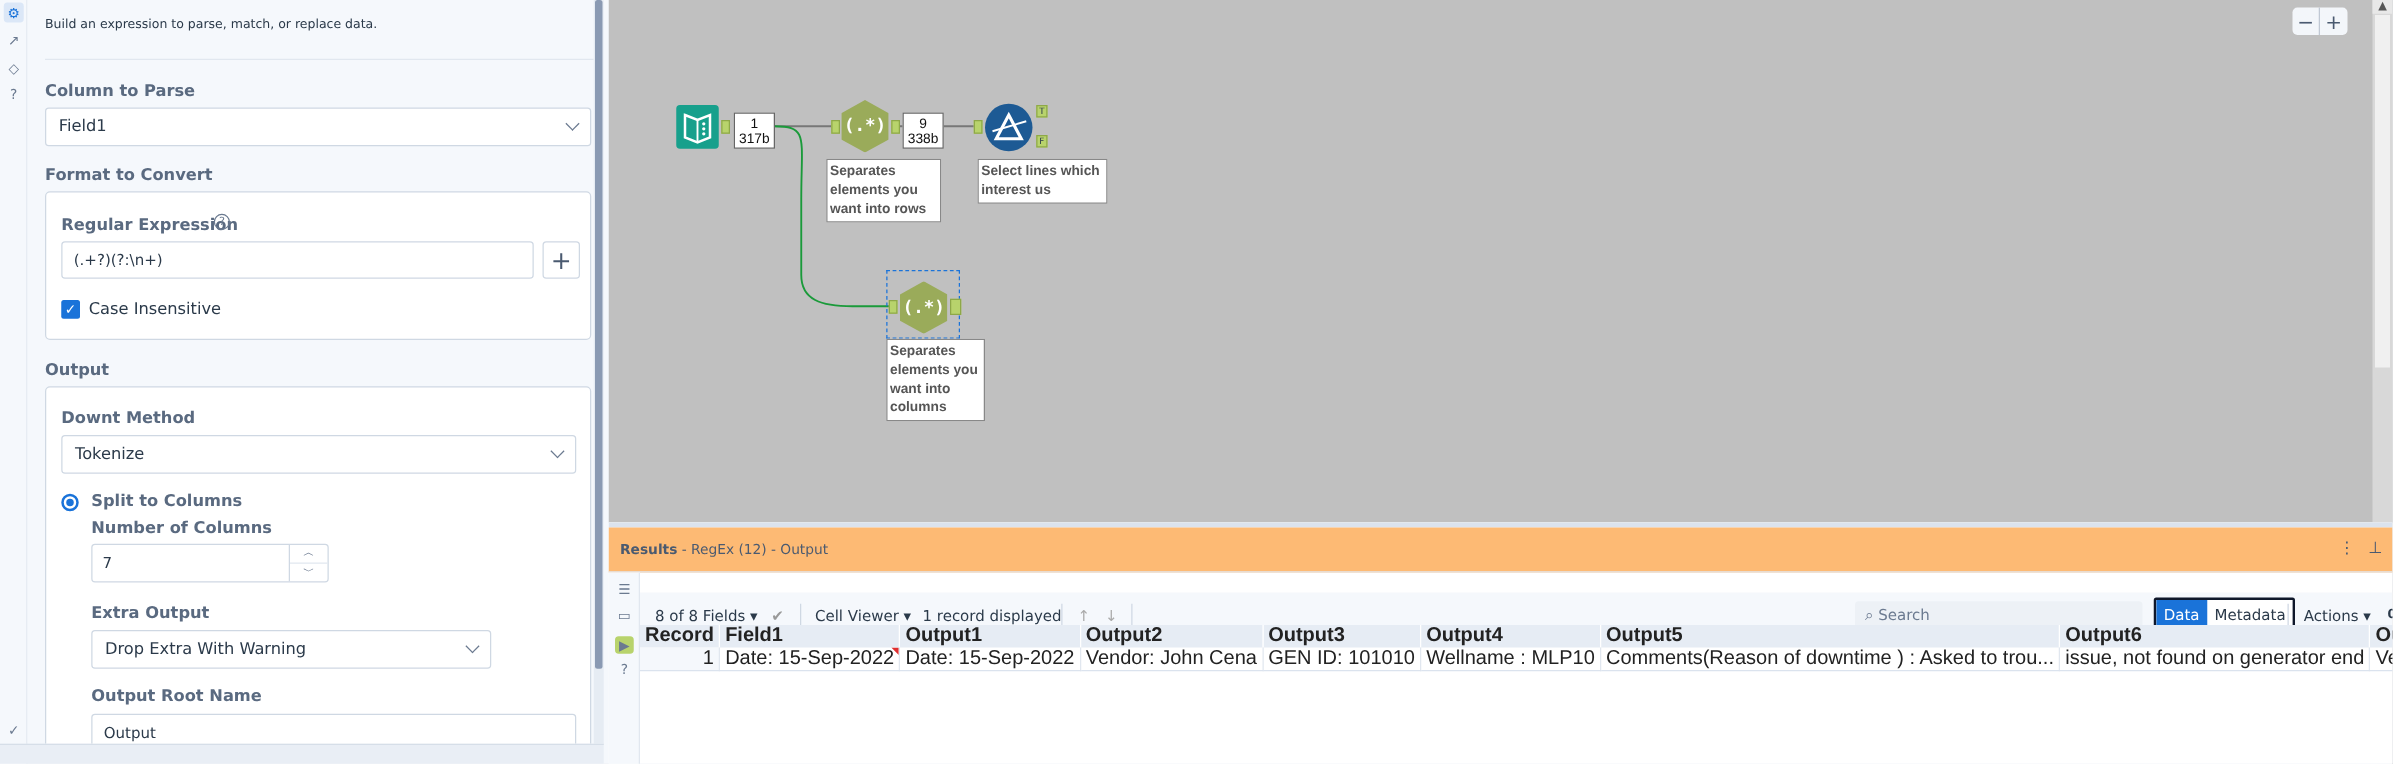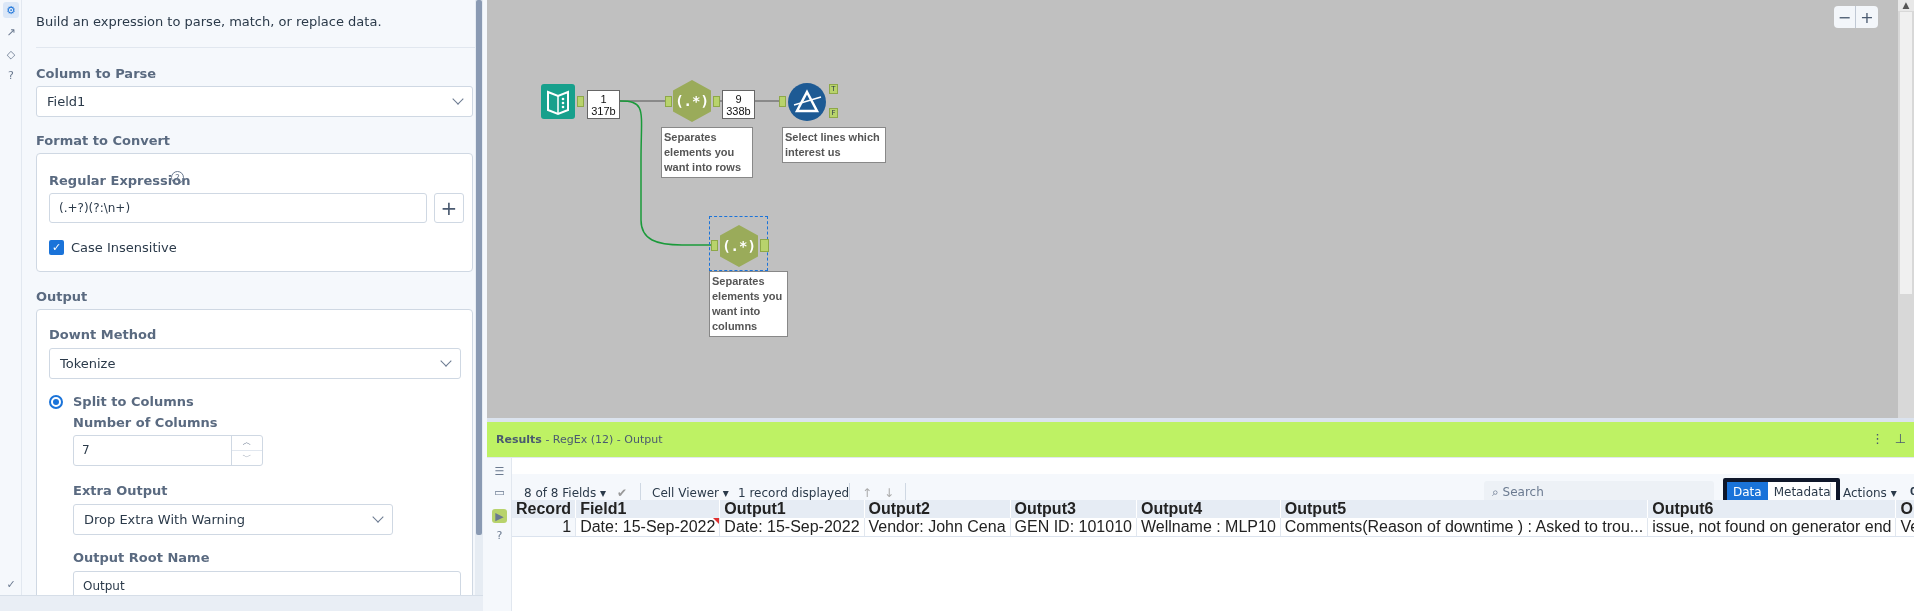--- a/index.html
+++ b/index.html
@@ -4,21 +4,21 @@
 <style>
 *{box-sizing:border-box;margin:0;padding:0}
 html,body{width:1914px;height:611px;overflow:hidden;font-family:"DejaVu Sans","Liberation Sans",sans-serif;font-size:12px;color:#2b3a4a;background:#f5f8fc}
 .root{position:relative;width:1914px;height:611px}
 
 .rail{position:absolute;left:0;top:0;width:22px;height:611px;background:#f5f8fc;border-right:1px solid #e2e8f0}
 .rail .ic{position:absolute;left:3px;width:16px;height:16px;display:flex;align-items:center;justify-content:center;color:#6b7a90;font-size:11px}
 .rail .ic.active{background:#dbe7f7;color:#1a73d9;border-radius:3px}
 
 .panel{position:absolute;left:22px;top:0;width:453px;height:595px;background:#f5f8fc;overflow:hidden}
-.desc{position:absolute;left:14px;top:14px;font-size:13px;color:#2b3a4a}
+.desc{position:absolute;left:14px;top:14px;font-size:10px;color:#2b3a4a}
 .hr{position:absolute;left:14px;right:0;top:47px;border-top:1px solid #e1e7ef}
 .lbl{position:absolute;font-size:13px;color:#5a6a80;font-weight:600}
 .select{position:absolute;background:#fff;border:1px solid #cfd8e3;border-radius:3px;height:31px;display:flex;align-items:center;padding-left:10px;font-size:13px;color:#2b3a4a}
 .select .chev{position:absolute;right:10px;top:8px;width:8px;height:8px;border-right:1.5px solid #6b7a90;border-bottom:1.5px solid #6b7a90;transform:rotate(45deg)}
 .box{position:absolute;background:#fff;border:1px solid #cfd8e3;border-radius:4px}
 .input{position:absolute;background:#fff;border:1px solid #cfd8e3;border-radius:3px;height:30px;display:flex;align-items:center;padding-left:9px;font-size:12px;color:#2b3a4a}
 .plus{position:absolute;width:30px;height:30px;border:1px solid #cfd8e3;border-radius:3px;background:#fff;display:flex;align-items:center;justify-content:center;font-size:20px;color:#4a5a70}
 .chk{position:absolute;width:15px;height:15px;background:#1a73d9;border-radius:2px;color:#fff;font-size:11px;display:flex;align-items:center;justify-content:center}
 .radio{position:absolute;width:14px;height:14px;border:2px solid #1a73d9;border-radius:50%;background:#fff}
 .radio::after{content:"";position:absolute;left:2px;top:2px;width:6px;height:6px;border-radius:50%;background:#1a73d9}
@@ -41,31 +41,31 @@
 .canvscroll .up{height:11px;font-size:9px;text-align:center;color:#555;background:#e8e8e8}
 .canvscroll .thumb{position:absolute;left:2px;top:12px;width:12px;height:282px;background:#f0f0f0}
 .tool{position:absolute}
 .hex{position:absolute;width:38px;height:42px;background:#9aab5a;clip-path:polygon(50% 0,100% 25%,100% 75%,50% 100%,0 75%,0 25%);display:flex;align-items:center;justify-content:center;color:#fff;font-weight:bold;font-size:14px;font-family:"DejaVu Sans Mono",monospace}
 .anchor{position:absolute;width:7px;height:11px;background:#b8d36c;border:1px solid #8ea848}
 .countbox{position:absolute;background:#fff;border:1px solid #666;font-size:11px;text-align:center;line-height:12px;color:#111;font-family:"Liberation Sans",sans-serif}
 .annot{position:absolute;background:#fff;border:1px solid #888;font-size:11px;color:#555;padding:2px 2px;line-height:15px;font-family:"Liberation Sans",sans-serif;font-weight:600}
 .tooltip{position:absolute;background:#fff;border-radius:4px;box-shadow:0 1px 3px rgba(0,0,0,.2);font-size:11px;color:#222;padding:4px 8px;line-height:15px}
 
 .results{position:absolute;left:487px;top:418px;width:1427px;height:193px;background:#fff;border-top:4px solid #dbe3ee}
-.reshead{position:absolute;left:0;top:0;width:100%;height:36px;background:#bef264;border-bottom:1px solid #e1e7ef}
+.reshead{position:absolute;left:0;top:0;width:100%;height:36px;background:#fdba74;border-bottom:1px solid #e1e7ef}
 .reshead .t{position:absolute;left:9px;top:11px;font-size:11px;color:#4a5a70}
 .reshead .t b{font-weight:600}
 .reshead .ico{position:absolute;top:9px;color:#4a5a70;font-size:13px}
 .resside{position:absolute;left:0;top:36px;width:25px;height:157px;background:#f5f8fc;border-right:1px solid #e1e7ef}
 .resside div{position:absolute;left:5px;width:15px;height:14px;font-size:11px;color:#6b7a90;display:flex;align-items:center;justify-content:center}
 .toolbar{position:absolute;left:25px;top:52px;right:0;height:38px;background:#f5f8fc;display:flex;align-items:center}
 .tb{position:absolute;top:12px;font-size:12px;color:#2b3a4a}
 .sep{position:absolute;top:9px;width:1px;height:22px;background:#cfd8e3}
 .search{position:absolute;left:972px;top:7px;width:230px;height:23px;background:#edf1f6;border-radius:3px;font-size:12px;color:#6b7a90;padding:4px 8px}
-.seg{position:absolute;left:1211px;top:4px;height:28px;display:flex;border:4px solid #0f172a;border-radius:2px;overflow:hidden}
+.seg{position:absolute;left:1211px;top:4px;height:28px;display:flex;border:2px solid #0f172a;border-radius:2px;overflow:hidden}
 .seg div{padding:0 6px;display:flex;align-items:center;font-size:12px}
 .seg .on{background:#1a73d9;color:#fff}
 .seg .off{background:#fff;color:#2b3a4a}
 table{position:absolute;left:25px;top:78px;border-collapse:collapse;font-size:16px;font-family:Liberation Sans, sans-serif;table-layout:fixed}
 th{background:#e6ecf4;text-align:left;font-weight:700;height:17px;padding:0 4px;border-right:1px solid #fff;color:#222}
 td{height:17px;padding:0 4px;border-right:1px solid #e1e7ef;border-bottom:1px solid #dbe3ee;white-space:nowrap;overflow:hidden;text-overflow:ellipsis;color:#222}
 td.num{text-align:right;background:#f5f8fc}
 td.flag{position:relative}
 td.flag::after{content:"";position:absolute;right:0;top:0;border-top:6px solid #e03030;border-left:6px solid transparent}
 </style>

